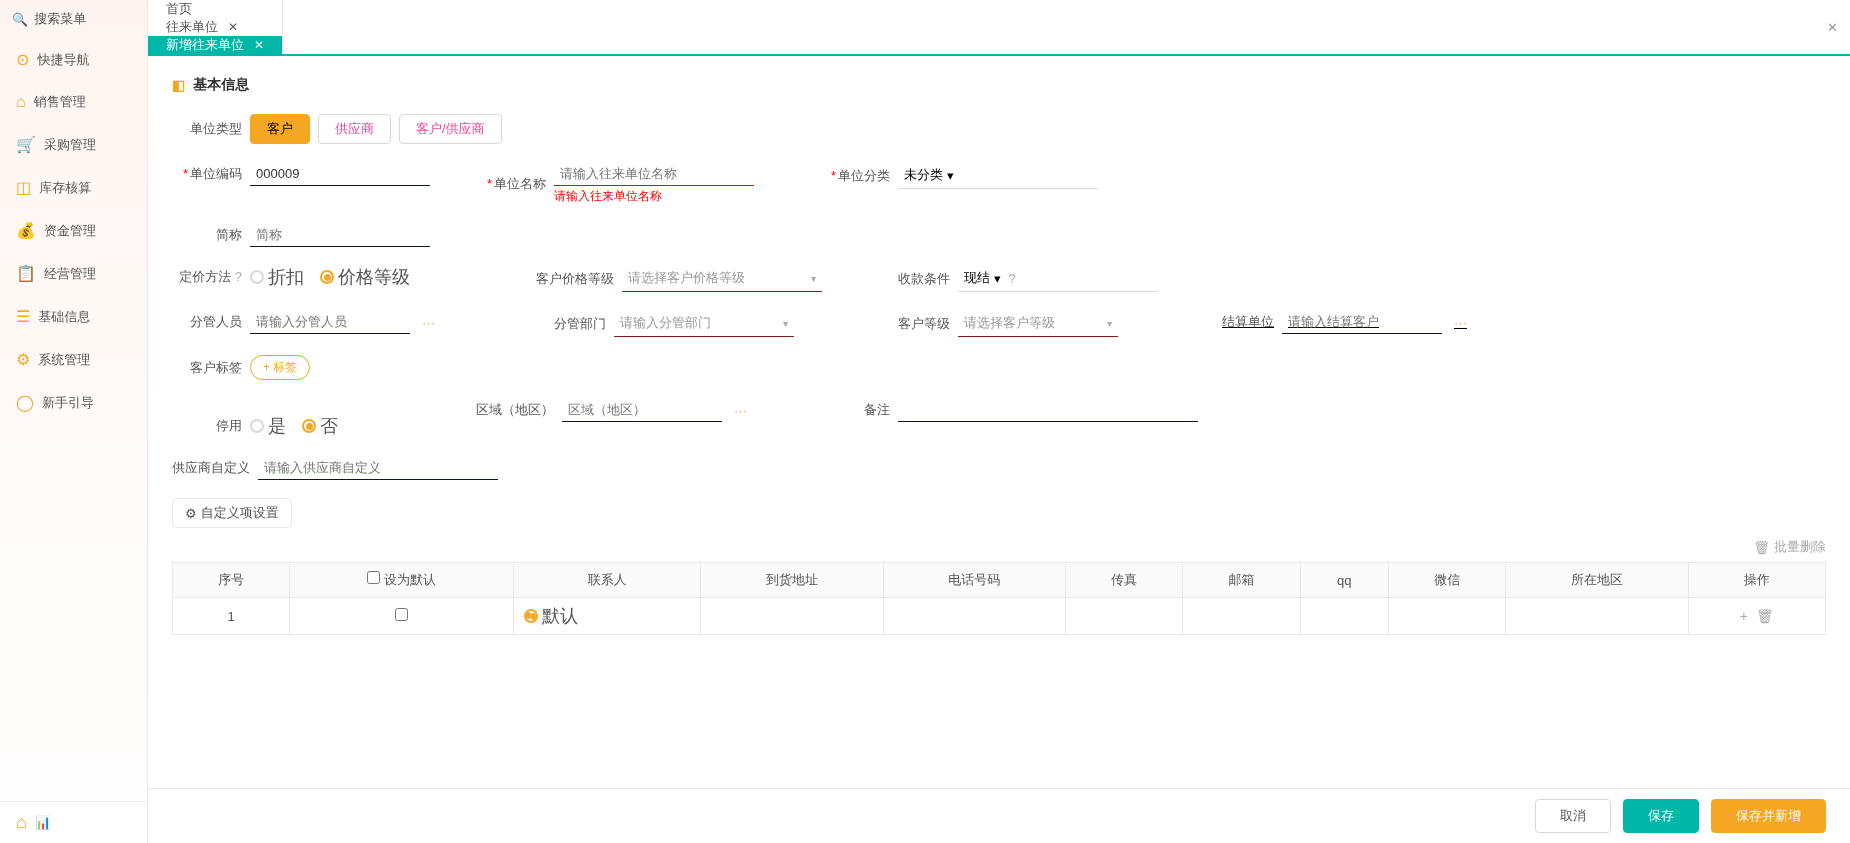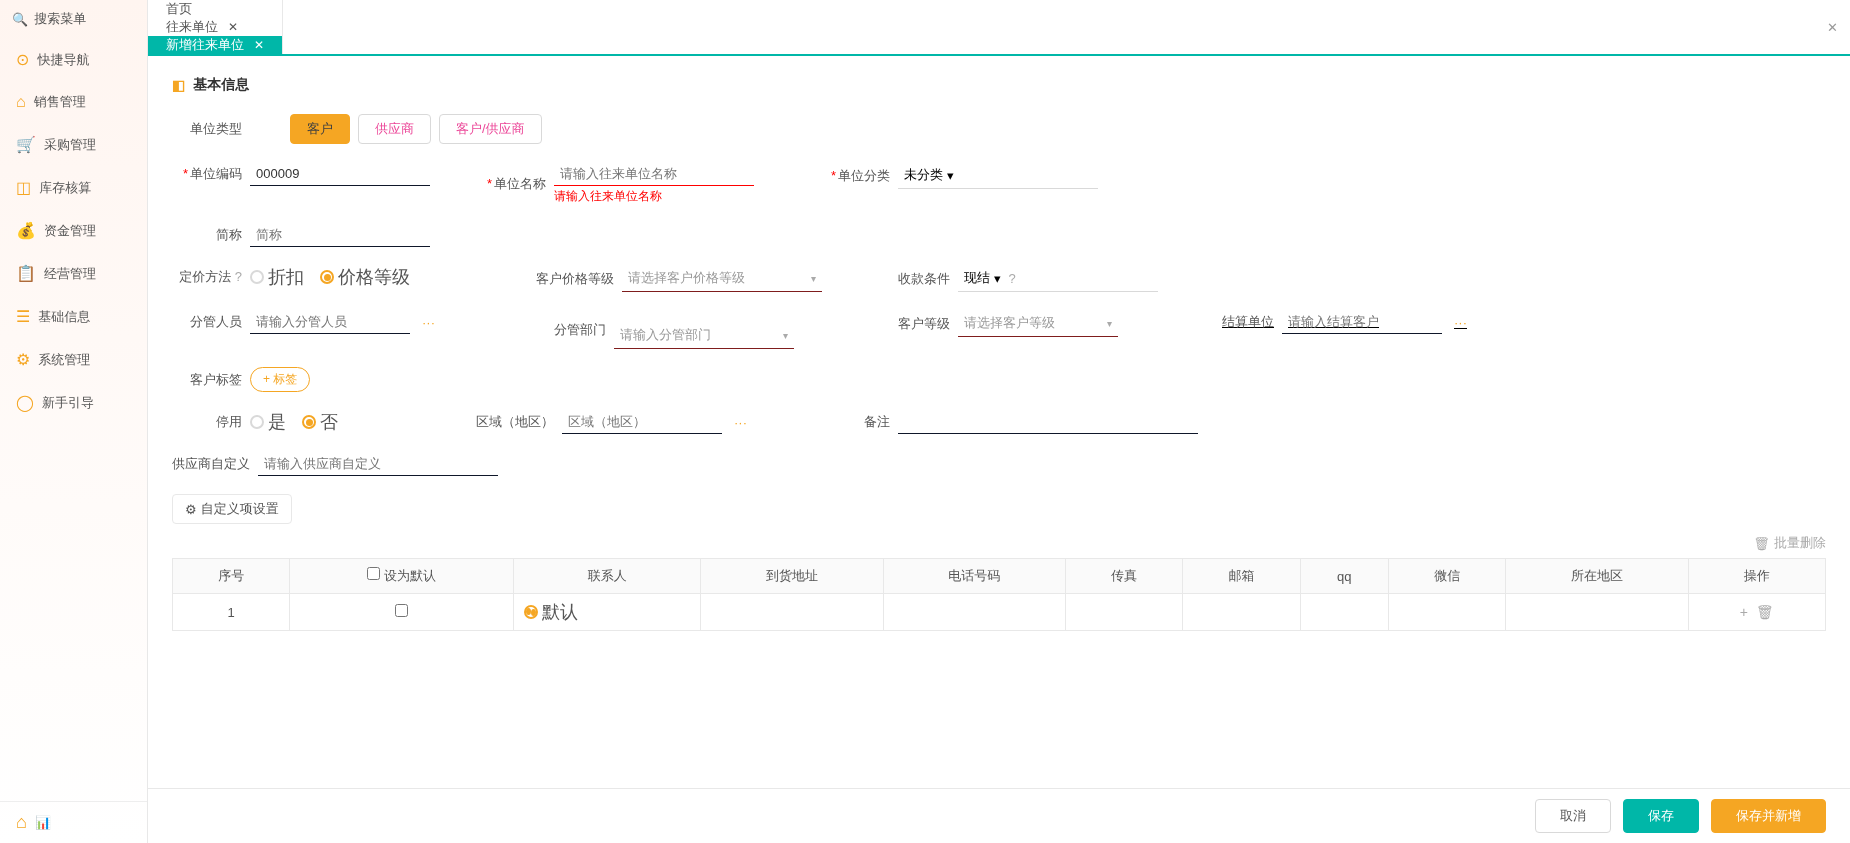--- a/index.html
+++ b/index.html
@@ -154,22 +154,21 @@
       border: 1px solid #d9d9d9;
       border-radius: 4px;
       cursor: pointer;
       font-size: 13px;
       background: #fff;
       color: #ec4899;
     }
     .unit-type-btn.active {
       background: #f5a623;
       border-color: #f5a623;
-      color: #404040;
-      margin-left: 40px;
+      color: #000000;
     }
 
     
     .radio-group { display: flex; align-items: center; gap: 16px; }
     .radio-item { display: flex; align-items: center; gap: 4px; cursor: pointer; font-size: 18px; color: #555; }
     .radio-circle {
       width: 14px; height: 14px; border-radius: 50%; border: 2px solid #d9d9d9;
       display: flex; align-items: center; justify-content: center;
     }
     .radio-circle.checked { border-color: #f5a623; }
@@ -429,21 +428,21 @@
 
     <div class="form-row">
       <div class="form-field" style="flex:0 0 340px;">
         <span class="form-label">分管人员</span>
         <input class="form-input" type="text" style="width: 160px;" placeholder="请输入分管人员">
         <span class="more-btn">···</span>
       </div>
       <div class="divider-col"></div>
       <div class="form-field" style="flex:0 0 320px;">
         <span class="form-label">分管部门</span>
-        <div class="form-select" style="min-width:180px;margin-top:12px;">
+        <div class="form-select" style="min-width:180px;">
           <span>请输入分管部门</span>
           <span class="arrow">▾</span>
         </div>
       </div>
       <div class="divider-col"></div>
       <div class="form-field" style="flex:0 0 300px;">
         <span class="form-label">客户等级</span>
         <div class="form-select" style="min-width:160px;">
           <span>请选择客户等级</span>
           <span class="arrow">▾</span>
@@ -460,21 +459,21 @@
     <div class="form-row">
       <div class="form-field">
         <span class="form-label">客户标签</span>
         <div class="tag-add">
           <span>+ 标签</span>
         </div>
       </div>
     </div>
 
     <div class="form-row">
-      <div class="form-field" style="flex:0 0 280px;">
+      <div class="form-field" style="flex:0 0 280px;margin-top:16px;">
         <span class="form-label">停用</span>
         <div class="radio-group">
           <div class="radio-item">
             <div class="radio-circle"></div>
             <span>是</span>
           </div>
           <div class="radio-item">
             <div class="radio-circle checked"></div>
             <span>否</span>
           </div>

